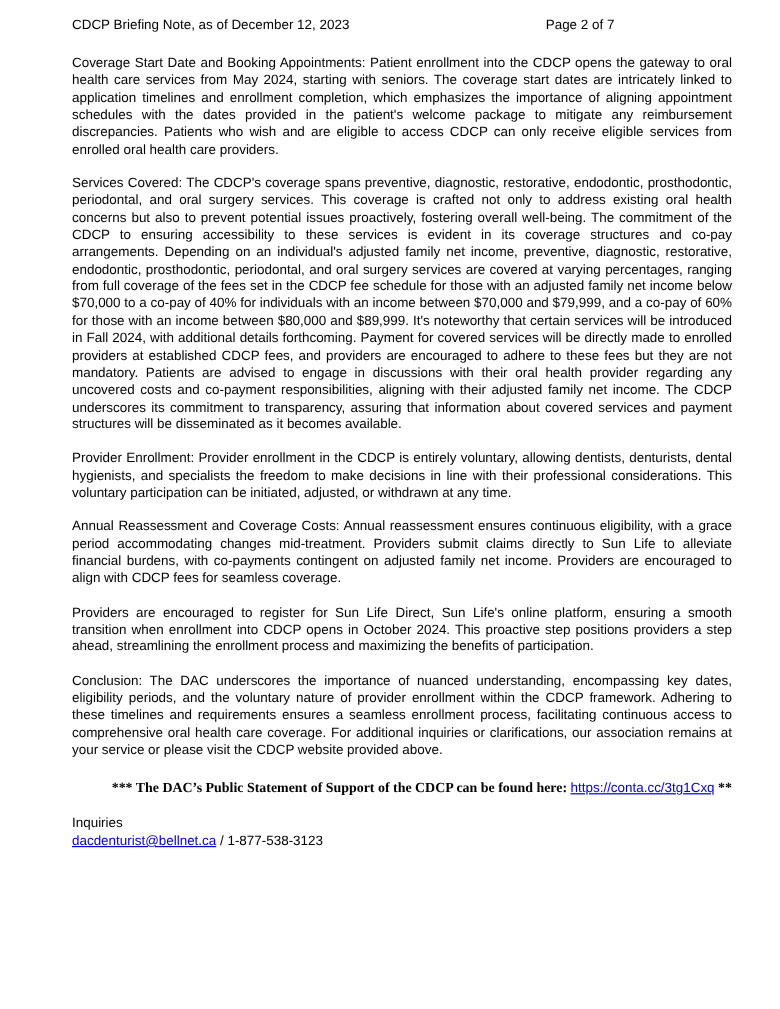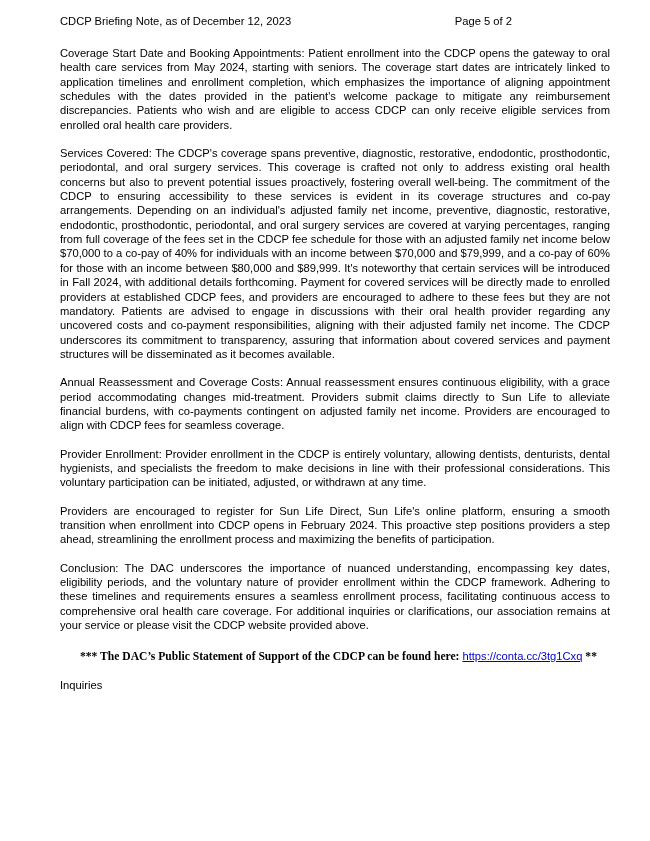--- a/index.html
+++ b/index.html
@@ -50,21 +50,21 @@
   }
   p.para:last-of-type {
     margin-bottom: 17px;
   }
   .statement {
     margin: 6px 0 14px 0;
     font-family: "Liberation Serif", serif;
     font-weight: bold;
     font-size: 11.6px;
     line-height: 15px;
-    text-align: left;
+    text-align: right;
     padding-left: 20px;
   }
   .statement a {
     font-family: "Liberation Sans", sans-serif;
     font-weight: normal;
     font-size: 11.2px;
   }
   a.link {
     color: #0000cc;
     text-decoration: underline;
@@ -78,42 +78,43 @@
     white-space: nowrap;
   }
 </style>
 </head>
 <body>
 
 <div class="page">
 
   <div class="doc-header">
     <span class="hdr-left">CDCP Briefing Note, as of December 12, 2023</span>
-    <span class="hdr-right">Page 5 of 2</span>
+    <span class="hdr-right">Page 2 of 7</span>
   </div>
 
   <div class="body-col">
 
 
     <p class="para">Coverage Start Date and Booking Appointments: Patient enrollment into the CDCP opens the gateway to oral health care services from May 2024, starting with seniors. The coverage start dates are intricately linked to application timelines and enrollment completion, which emphasizes the importance of aligning appointment schedules with the dates provided in the patient's welcome package to mitigate any reimbursement discrepancies. Patients who wish and are eligible to access CDCP can only receive eligible services from enrolled oral health care providers.</p>
 
     <p class="para">Services Covered: The CDCP's coverage spans preventive, diagnostic, restorative, endodontic, prosthodontic, periodontal, and oral surgery services. This coverage is crafted not only to address existing oral health concerns but also to prevent potential issues proactively, fostering overall well-being. The commitment of the CDCP to ensuring accessibility to these services is evident in its coverage structures and co-pay arrangements. Depending on an individual's adjusted family net income, preventive, diagnostic, restorative, endodontic, prosthodontic, periodontal, and oral surgery services are covered at varying percentages, ranging from full coverage of the fees set in the CDCP fee schedule for those with an adjusted family net income below $70,000 to a co-pay of 40% for individuals with an income between $70,000 and $79,999, and a co-pay of 60% for those with an income between $80,000 and $89,999. It's noteworthy that certain services will be introduced in Fall 2024, with additional details forthcoming. Payment for covered services will be directly made to enrolled providers at established CDCP fees, and providers are encouraged to adhere to these fees but they are not mandatory. Patients are advised to engage in discussions with their oral health provider regarding any uncovered costs and co-payment responsibilities, aligning with their adjusted family net income. The CDCP underscores its commitment to transparency, assuring that information about covered services and payment structures will be disseminated as it becomes available.</p>
 
+    <p class="para">Provider Enrollment: Provider enrollment in the CDCP is entirely voluntary, allowing dentists, denturists, dental hygienists, and specialists the freedom to make decisions in line with their professional considerations. This voluntary participation can be initiated, adjusted, or withdrawn at any time.</p>
+
     <p class="para">Annual Reassessment and Coverage Costs: Annual reassessment ensures continuous eligibility, with a grace period accommodating changes mid-treatment. Providers submit claims directly to Sun Life to alleviate financial burdens, with co-payments contingent on adjusted family net income. Providers are encouraged to align with CDCP fees for seamless coverage.</p>
 
-    <p class="para">Provider Enrollment: Provider enrollment in the CDCP is entirely voluntary, allowing dentists, denturists, dental hygienists, and specialists the freedom to make decisions in line with their professional considerations. This voluntary participation can be initiated, adjusted, or withdrawn at any time.</p>
-
-    <p class="para">Providers are encouraged to register for Sun Life Direct, Sun Life's online platform, ensuring a smooth transition when enrollment into CDCP opens in February 2024. This proactive step positions providers a step ahead, streamlining the enrollment process and maximizing the benefits of participation.</p>
+    <p class="para">Providers are encouraged to register for Sun Life Direct, Sun Life's online platform, ensuring a smooth transition when enrollment into CDCP opens in October 2024. This proactive step positions providers a step ahead, streamlining the enrollment process and maximizing the benefits of participation.</p>
 
     <p class="para">Conclusion: The DAC underscores the importance of nuanced understanding, encompassing key dates, eligibility periods, and the voluntary nature of provider enrollment within the CDCP framework. Adhering to these timelines and requirements ensures a seamless enrollment process, facilitating continuous access to comprehensive oral health care coverage. For additional inquiries or clarifications, our association remains at your service or please visit the CDCP website provided above.</p>
 
     <div class="statement">
       <span>*** The DAC’s Public Statement of Support of the CDCP can be found here:</span>
       <a class="link" href="#">https://conta.cc/3tg1Cxq</a>
       <span>**</span>
     </div>
 
     <div class="sig">
       <div>Inquiries</div>
+      <div><a class="link" href="#">dacdenturist@bellnet.ca</a><span> / </span><span>1-877-538-3123</span></div>
     </div>
 
   </div>
 </div>
 
 </body></html>

